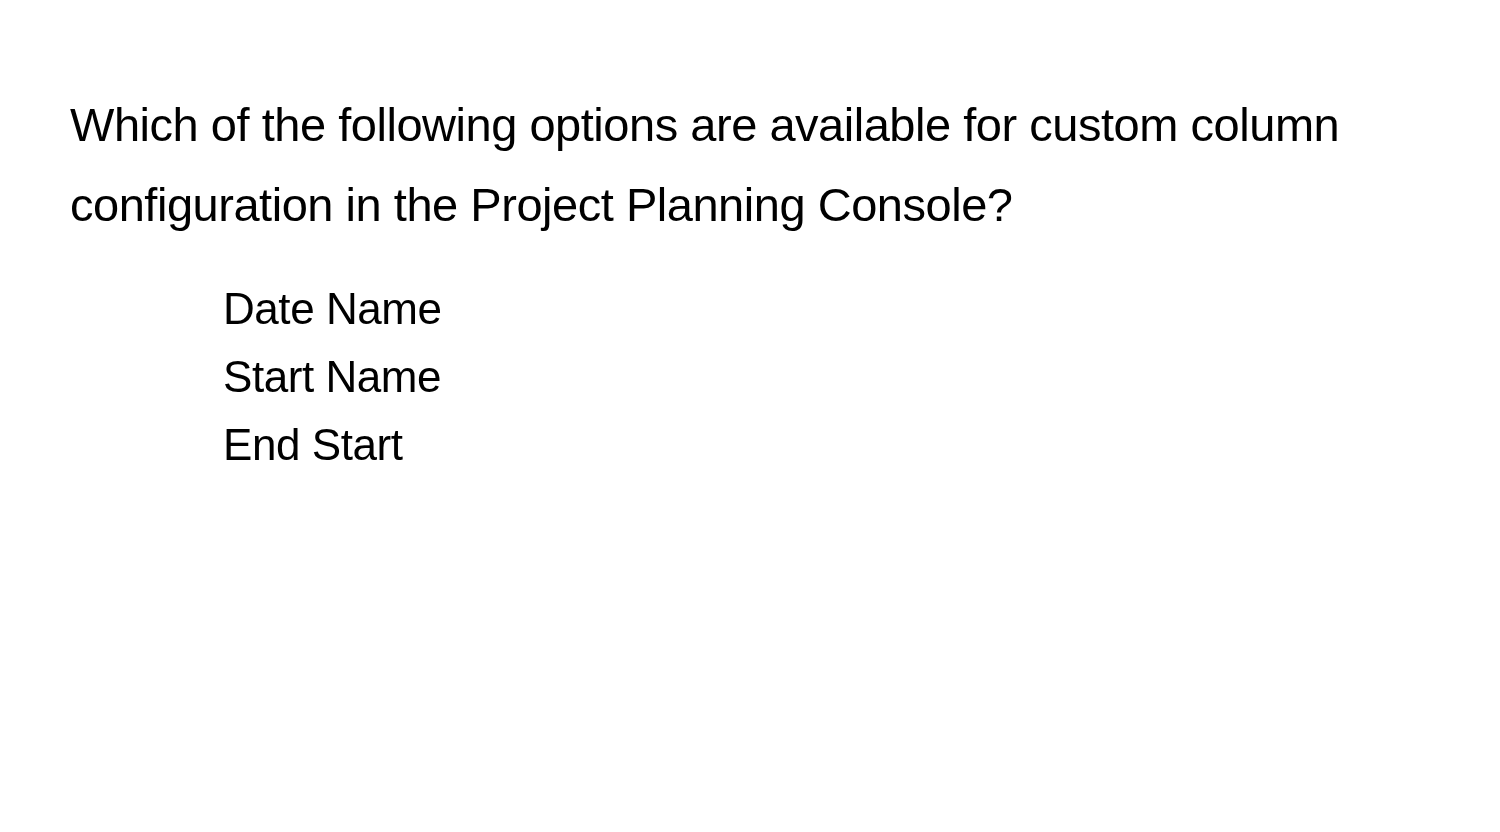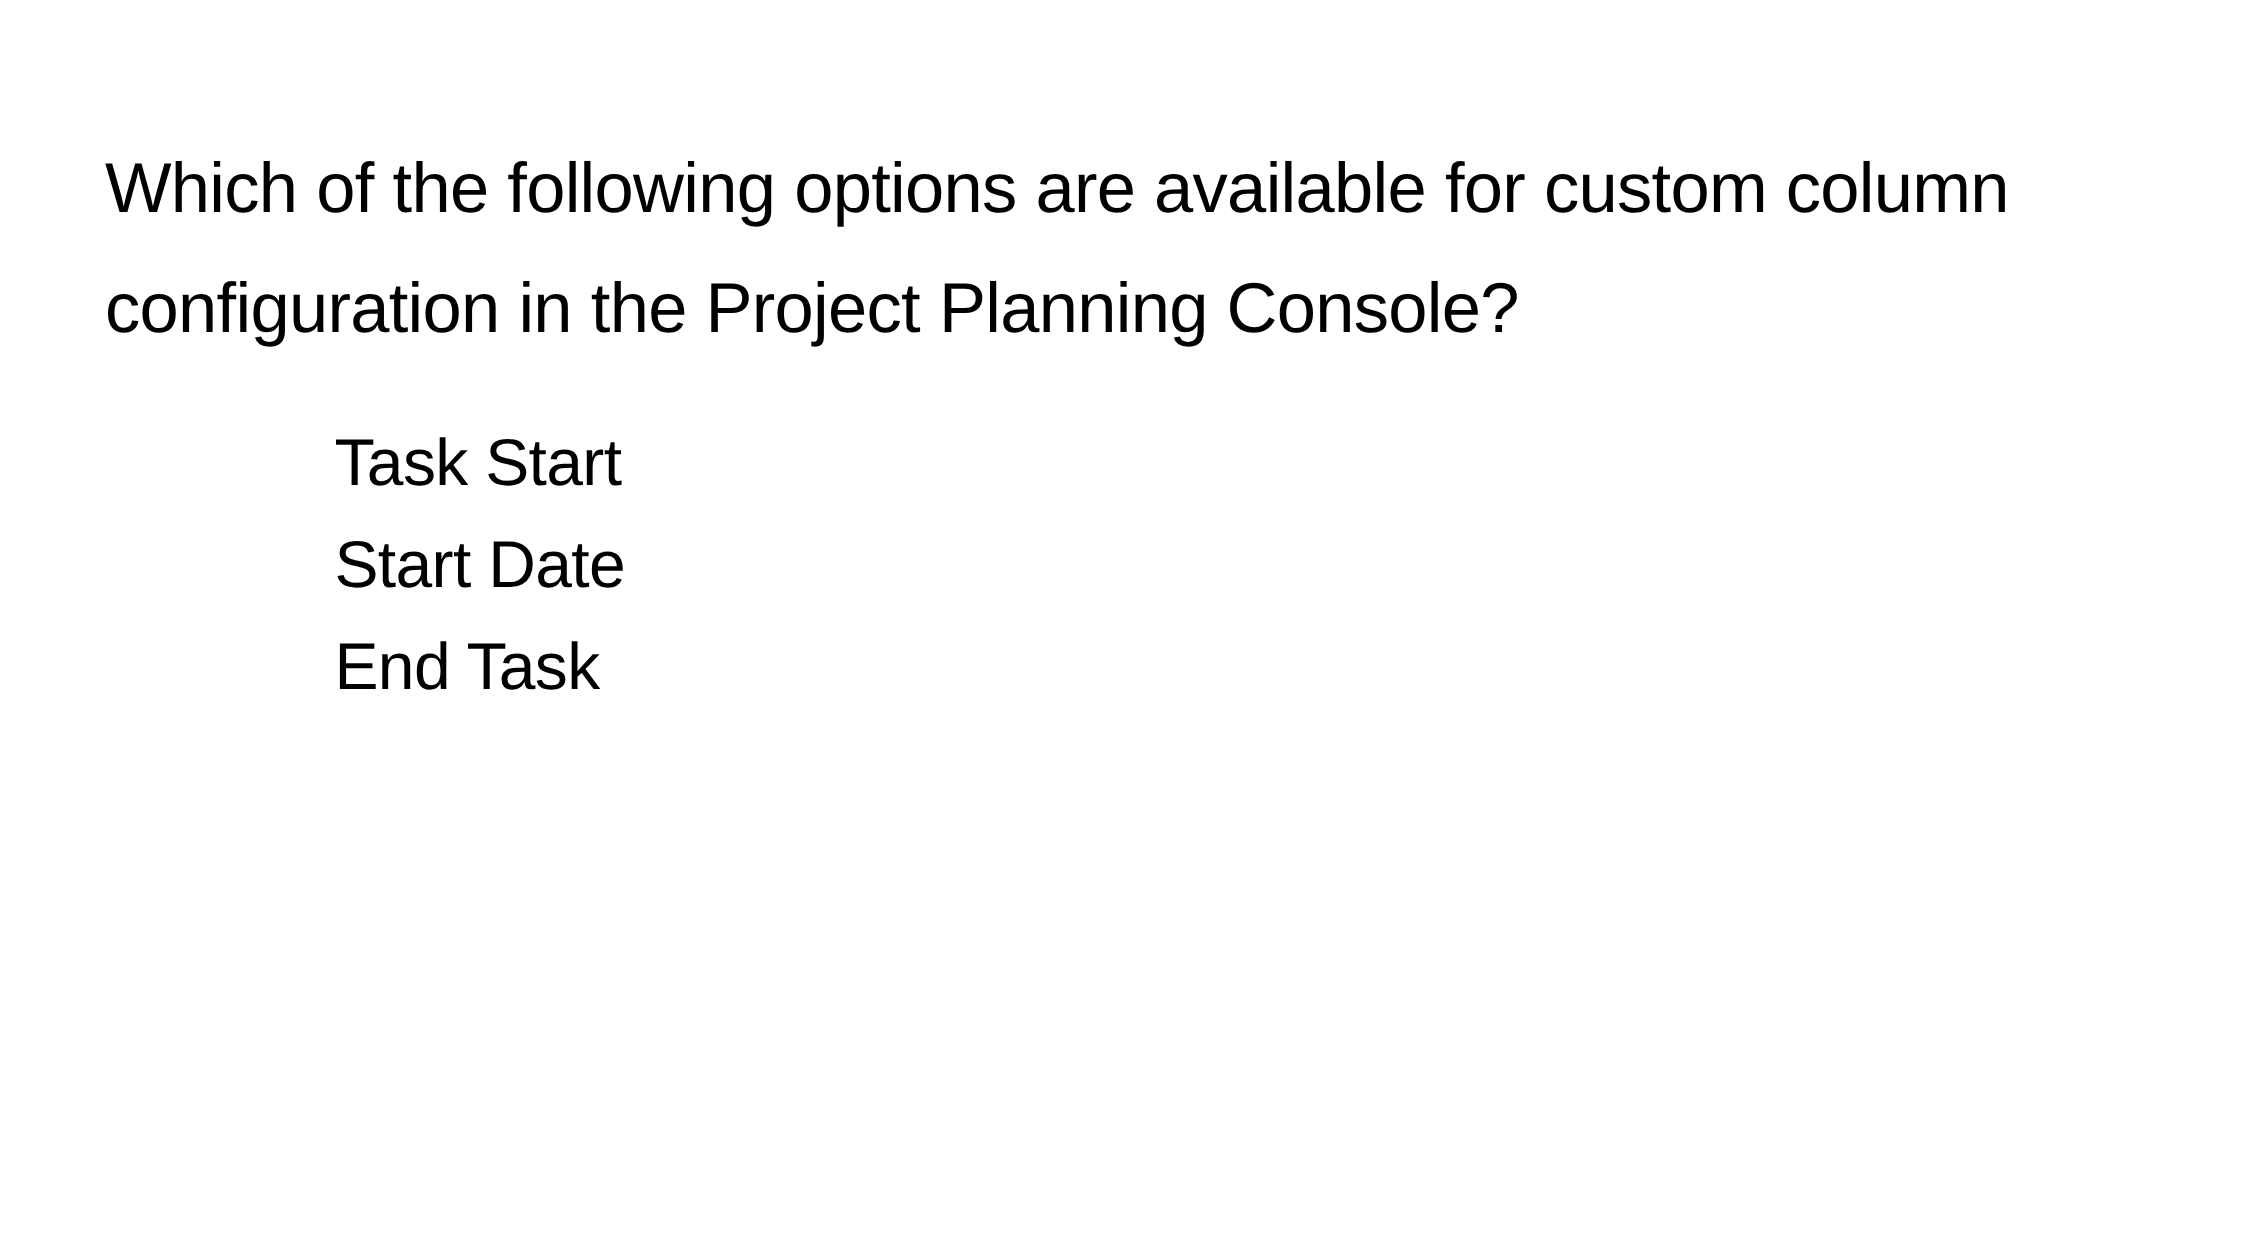--- a/index.html
+++ b/index.html
@@ -32,16 +32,16 @@
       line-height: 1.55;
       font-weight: 400;
       letter-spacing: -0.01em;
     }
   </style>
 </head>
 <body>
 
 <div class="question">Which of the following options are available for custom column configuration in the Project Planning Console?</div>
 <div class="options">
-  <div class="option">Task Start</div>
-  <div class="option">Start Date</div>
-  <div class="option">End Task</div>
+  <div class="option">Date Name</div>
+  <div class="option">Start Name</div>
+  <div class="option">End Start</div>
 </div>
 
 </body></html>

